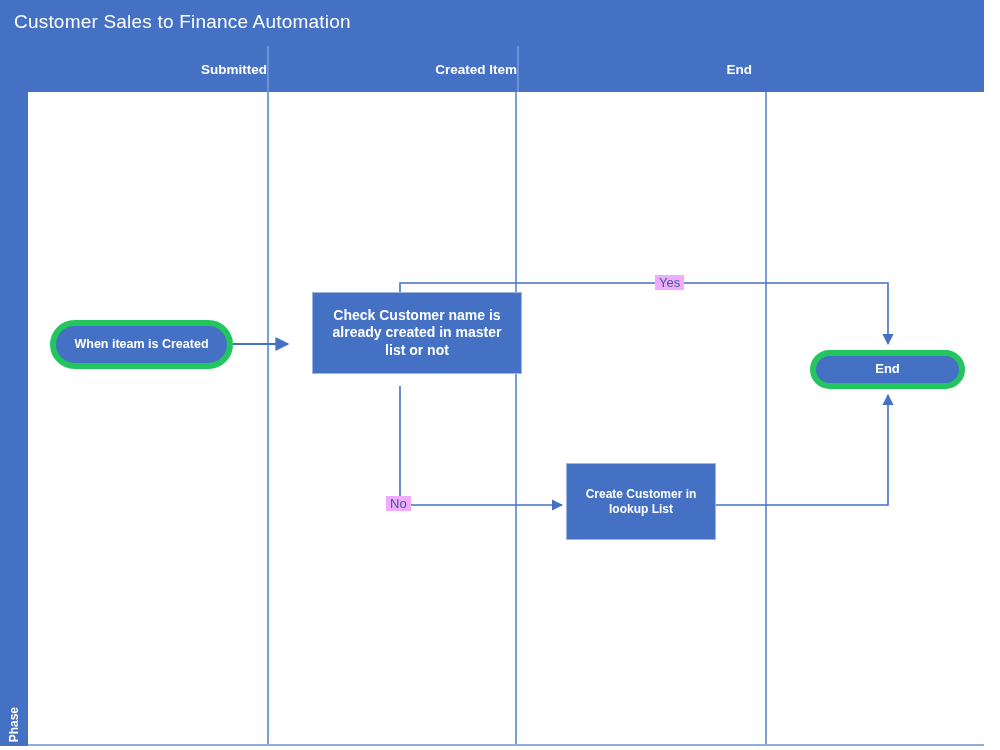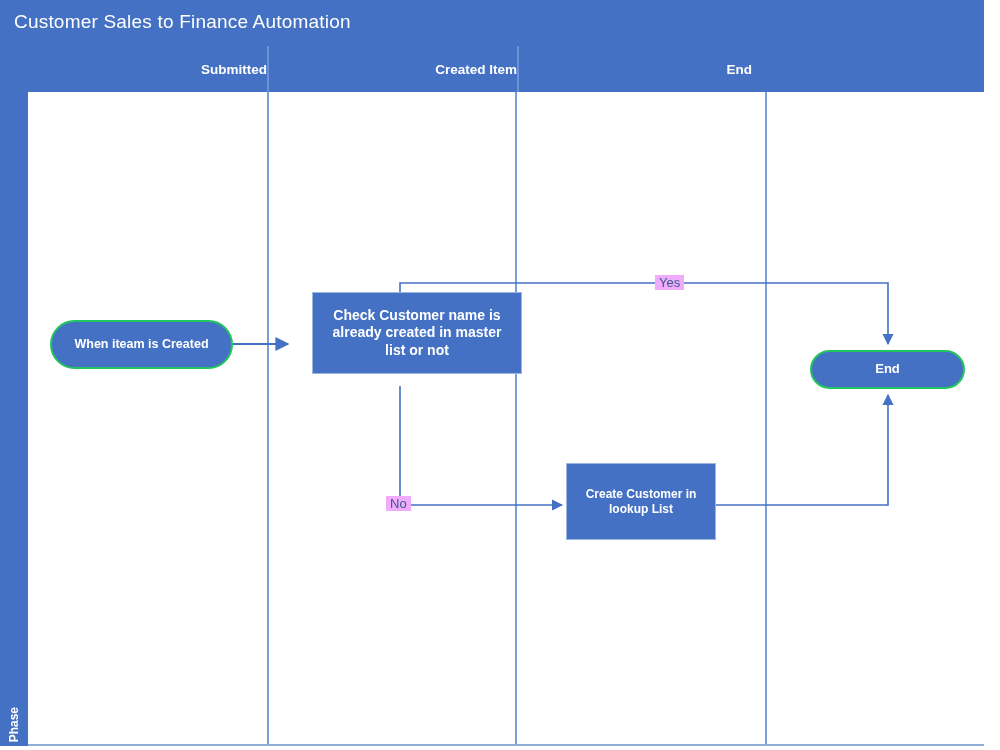--- a/index.html
+++ b/index.html
@@ -111,21 +111,21 @@
     display: flex;
     align-items: center;
     justify-content: center;
     text-align: center;
     color: #ffffff;
     font-weight: bold;
     line-height: 1.25;
   }
   .node.terminator {
     border-radius: 999px;
-    border: 2px solid #22c55e;
+    border: 6px solid #22c55e;
   }
   .node-text { padding: 0 8px; display: block; }
 
   #node-start   { left: 50px;  top: 320px; width: 183px; height: 49px; font-size: 12.5px; }
   #node-check   { left: 292px; top: 292px; width: 210px; height: 82px; font-size: 14px; margin-left: 20px; }
   #node-create  { left: 566px; top: 463px; width: 150px; height: 77px; font-size: 12px; }
   #node-end     { left: 810px; top: 350px; width: 155px; height: 39px; font-size: 13px; }
 
   
   .edge-label {

